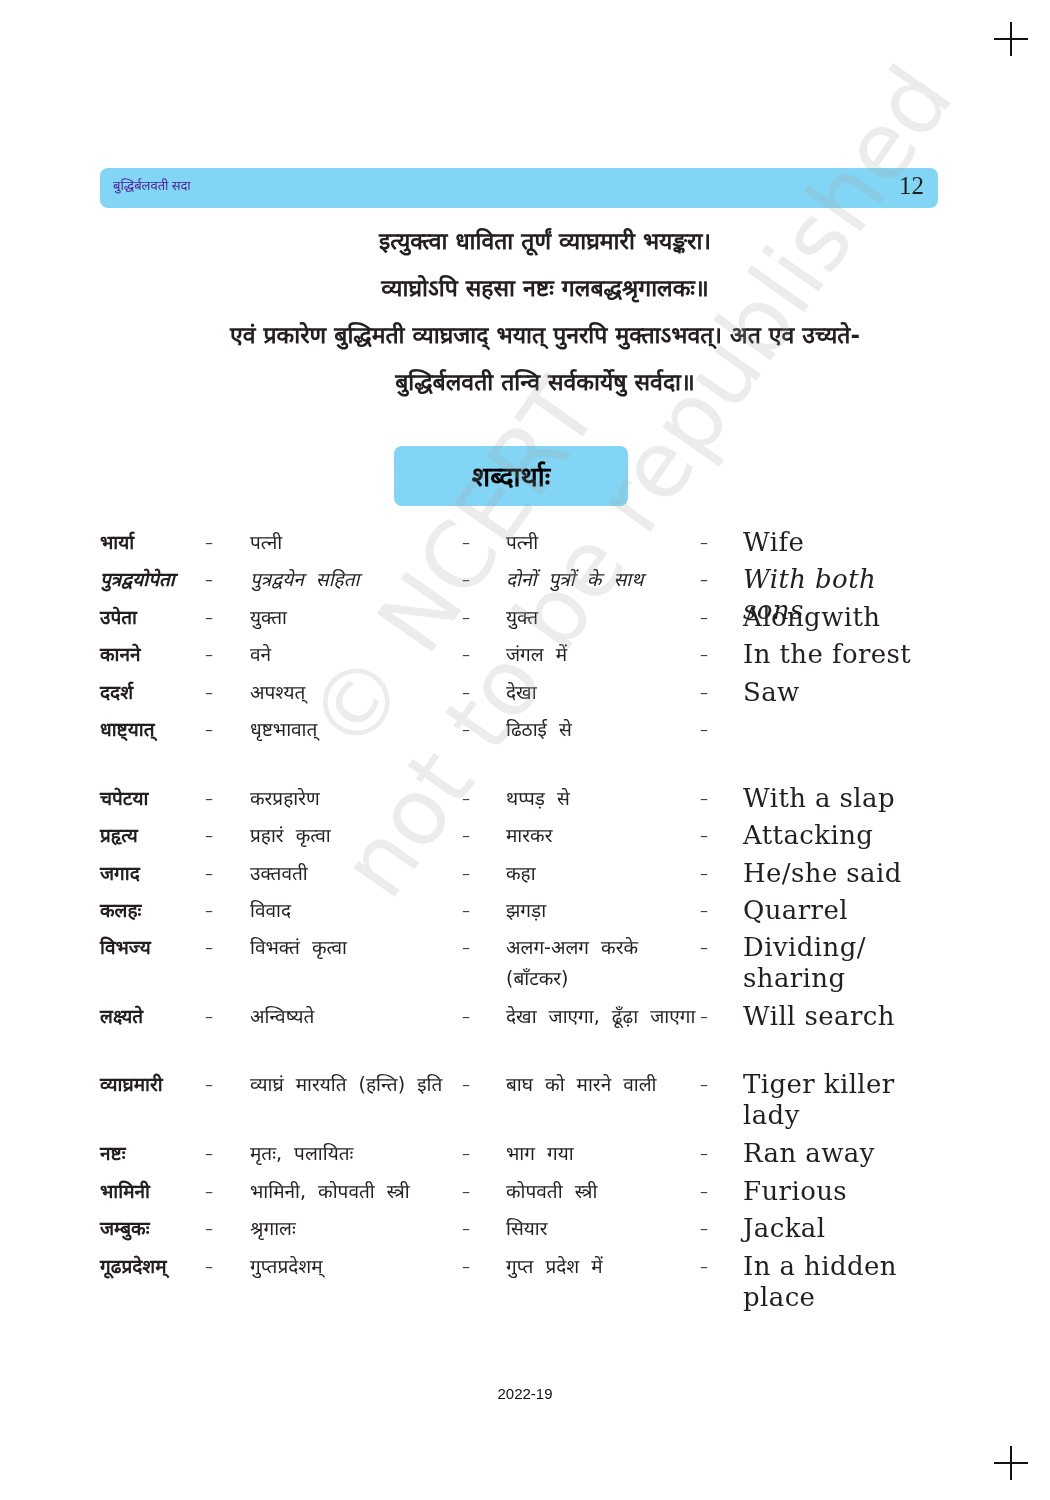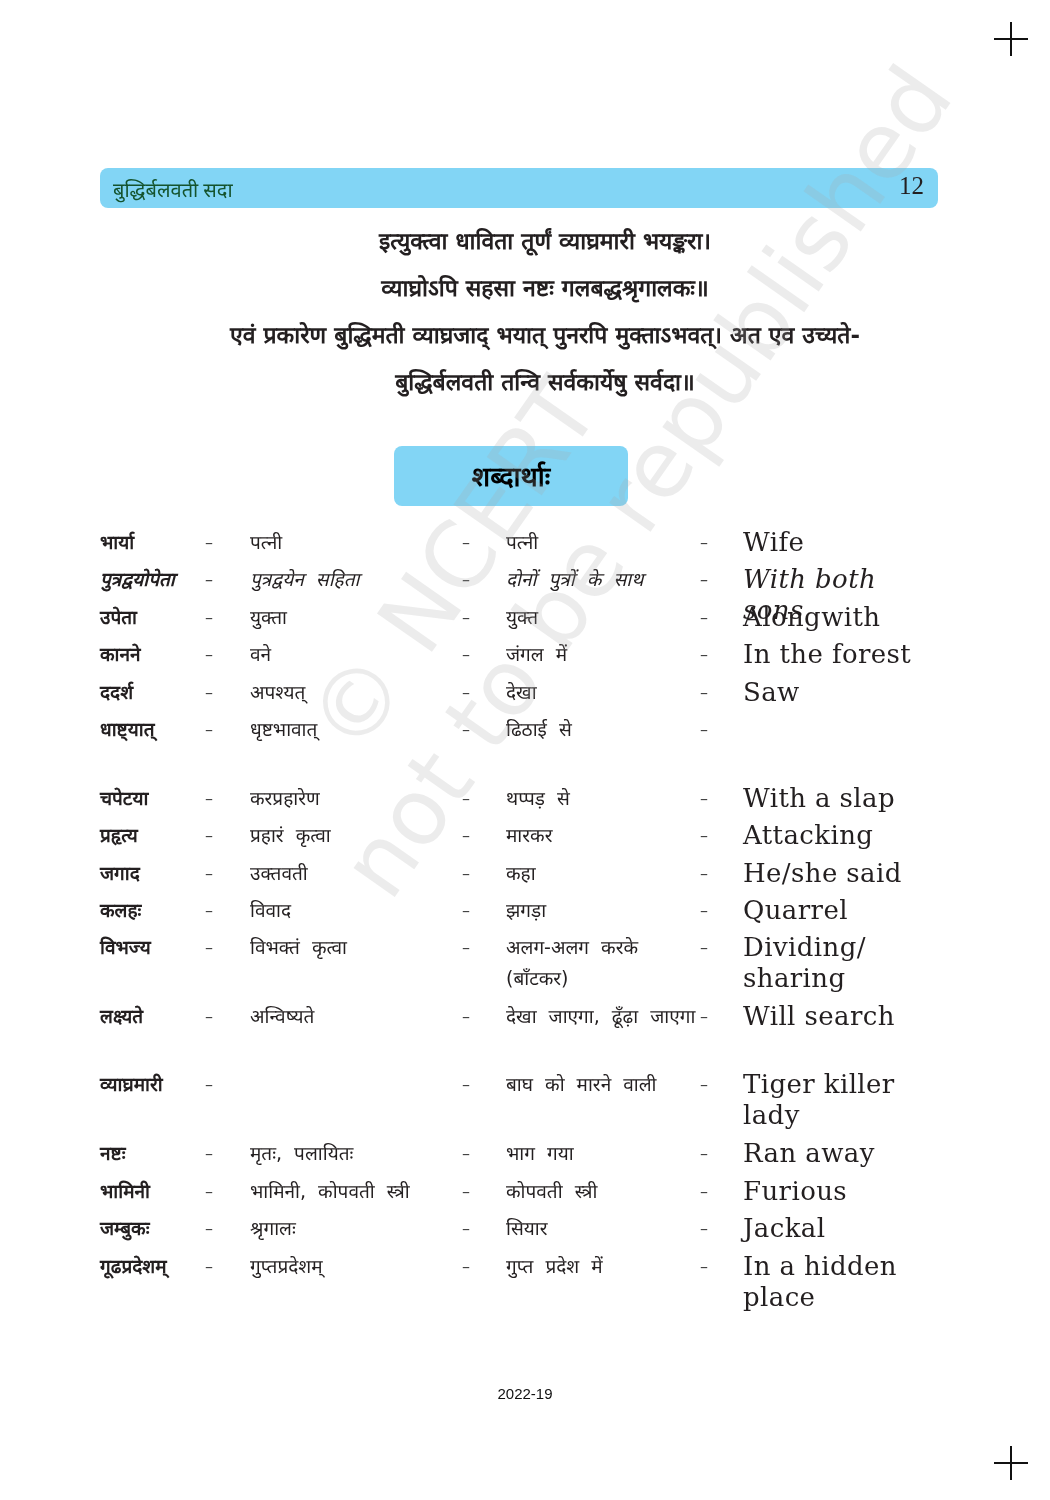--- a/index.html
+++ b/index.html
@@ -37,22 +37,22 @@
       width: 838px;
       height: 40px;
       background: #82d5f5;
       border-radius: 8px;
     }
     .header-title {
       position: absolute;
       left: 13px;
       top: 8px;
       font-family: "Liberation Serif", "DejaVu Serif", serif;
-      font-size: 20px;
-      color: #14532d;
+      font-size: 13px;
+      color: #4c1d95;
     }
     .header-page {
       position: absolute;
       right: 14px;
       top: 4px;
       font-family: "Liberation Serif", "DejaVu Serif", serif;
       font-size: 25px;
       color: #231f20;
     }
 
@@ -292,20 +292,21 @@
       <div class="c-d1 dash">–</div>
       <div class="c-skt">अन्विष्यते</div>
       <div class="c-d2 dash">–</div>
       <div class="c-hin">देखा जाएगा, ढूँढ़ा जाएगा</div>
       <div class="c-d3 dash">–</div>
       <div class="c-eng">Will search</div>
     </div>
     <div class="gloss-row" style="height: 69px;">
       <div class="c-word">व्याघ्रमारी</div>
       <div class="c-d1 dash">–</div>
+      <div class="c-skt">व्याघ्रं मारयति (हन्ति) इति</div>
       <div class="c-d2 dash">–</div>
       <div class="c-hin">बाघ को मारने वाली</div>
       <div class="c-d3 dash">–</div>
       <div class="c-eng">Tiger killer lady</div>
     </div>
     <div class="gloss-row" style="height: 38px;">
       <div class="c-word">नष्टः</div>
       <div class="c-d1 dash">–</div>
       <div class="c-skt">मृतः, पलायितः</div>
       <div class="c-d2 dash">–</div>

